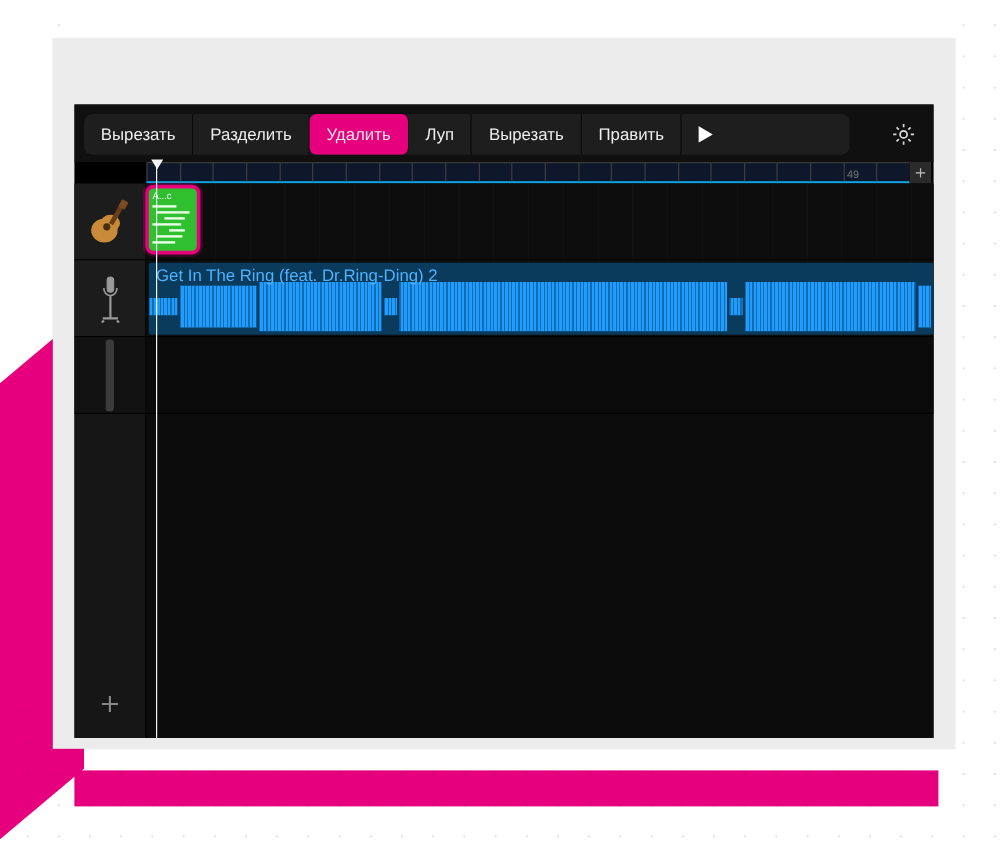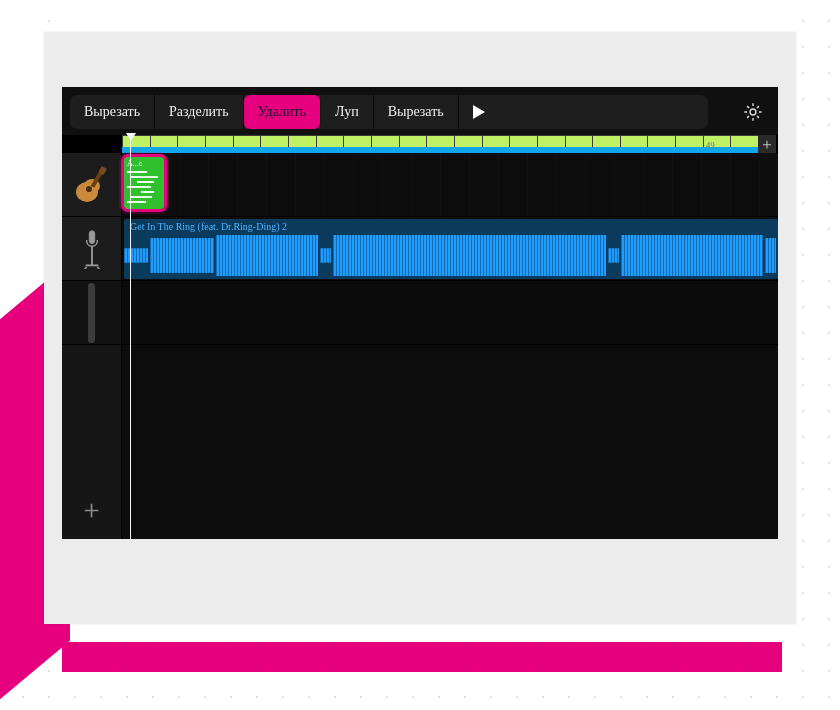--- a/index.html
+++ b/index.html
@@ -52,25 +52,24 @@
     top: 32px;
     width: 752px;
     height: 592px;
     background: #ececec;
     z-index: 3;
     box-shadow: 0 0 0 1px rgba(0,0,0,0.03);
     padding: 55px 18px 18px 18px;
   }
   .app {
     width: 716px;
-    height: 452px;
+    height: 528px;
     background: #000;
     position: relative;
     overflow: hidden;
-    font-family: Liberation Serif, serif;
   }
   
   .top-strip {
     position: absolute;
     left: 0; top: 0; right: 0;
     height: 48px;
     background: #101010;
   }
   .context-menu {
     position: absolute;
@@ -91,21 +90,21 @@
     padding: 0 14px;
     color: #eee;
     font-size: 14px;
     border-right: 1px solid #0a0a0a;
     cursor: pointer;
     white-space: nowrap;
   }
   .context-item:last-child { border-right: none; }
   .context-item.highlight {
     background: #e6007e;
-    color: #0f172a;
+    color: #e5e5e5;
     border-radius: 6px;
   }
   .context-item.play svg { width: 12px; height: 14px; fill: #fff; display:block; }
   .gear-btn {
     position: absolute;
     right: 10px;
     top: 10px;
     width: 30px;
     height: 30px;
     display: flex;
@@ -114,23 +113,23 @@
     cursor: pointer;
   }
   .gear-btn svg { width: 22px; height: 22px; stroke: #d8d8d8; fill: none; }
   
   .ruler {
     position: absolute;
     left: 60px;
     right: 20px;
     top: 48px;
     height: 18px;
-    background: #bef264;
+    background: #0f172a;
     border-top: 1px solid #3a3a3a;
-    border-bottom: 6px solid #0ea5e9;
+    border-bottom: 2px solid #0ea5e9;
     display: flex;
   }
   .ruler .tick {
     width: 29px;
     border-left: 1px solid #3d3d3d;
     font-size: 9px;
     color: #777;
     padding-left: 2px;
     line-height: 18px;
     position: relative;
@@ -226,21 +225,21 @@
     top: 2px;
     height: 60px;
     background: #0a3a5c;
     border-radius: 2px;
     overflow: hidden;
   }
   .clip-audio .title {
     position: absolute;
     left: 6px;
     top: 2px;
-    font-size: 10px;
+    font-size: 14px;
     color: #4db3ff;
     z-index: 2;
   }
   .wave {
     position: absolute;
     left: 0; right: 0; top: 16px; bottom: 3px;
     display: flex;
     align-items: center;
   }
   .wave .seg {
@@ -297,20 +296,21 @@
 <div class="panel">
   <div class="app">
 
     <div class="top-strip">
       <div class="context-menu">
         <div class="context-item">Вырезать</div>
         <div class="context-item">Разделить</div>
         <div class="context-item highlight">Удалить</div>
         <div class="context-item">Луп</div>
         <div class="context-item">Вырезать</div>
+        <div class="context-item">Править</div>
         <div class="context-item play">
           <svg viewBox="0 0 12 14">
               <polygon points="0,0 12,7 0,14"></polygon>
             </svg>
         </div>
       </div>
       <div class="gear-btn">
         <svg viewBox="0 0 24 24">
           <circle cx="12" cy="12" r="3.2" stroke-width="1.6"></circle>
           <path stroke-width="1.6" d="M12 2.5v3M12 18.5v3M21.5 12h-3M5.5 12h-3M18.4 5.6l-2.1 2.1M7.7 16.3l-2.1 2.1M18.4 18.4l-2.1-2.1M7.7 7.7L5.6 5.6"></path>

